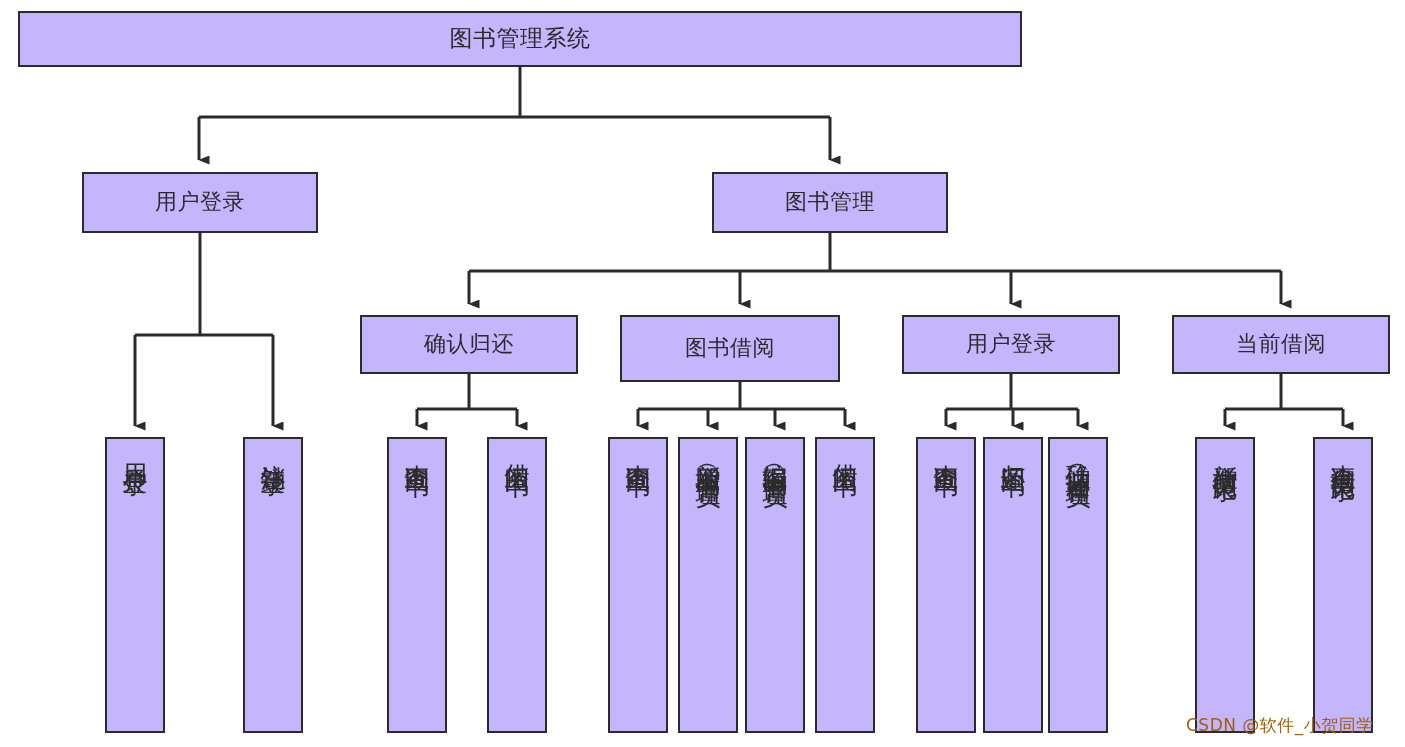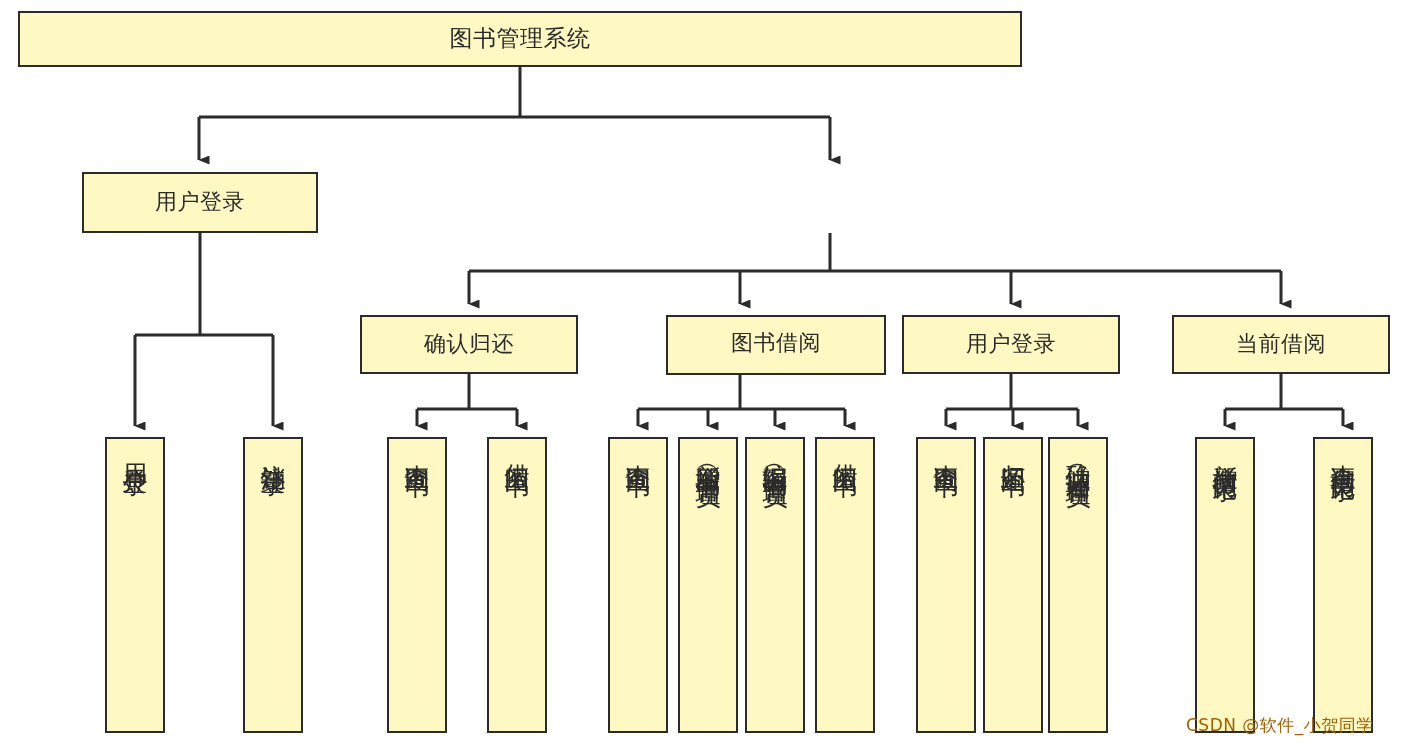--- a/index.html
+++ b/index.html
@@ -23,21 +23,21 @@
     position: absolute;
     left: 0;
     top: 0;
     width: 1405px;
     height: 747px;
     pointer-events: none;
   }
   .node {
     position: absolute;
     box-sizing: border-box;
-    background: #fef9c3;
+    background: #c4b5fd;
     border: 2.5px solid #2b2b2b;
     display: flex;
     align-items: center;
     justify-content: center;
     overflow: hidden;
   }
   .node .label {
     color: #2b2b2b;
     letter-spacing: 0.5px;
     line-height: 1.12;
@@ -129,25 +129,28 @@
     </g>
   </svg>
 
   <div class="node root horizontal" style="left:18px; top:11px; width:1004px; height:56px;">
     <span class="label">图书管理系统</span>
   </div>
 
   <div class="node horizontal" style="left:82px; top:172px; width:236px; height:61px;">
     <span class="label">用户登录</span>
   </div>
+  <div class="node horizontal" style="left:712px; top:172px; width:236px; height:61px;">
+    <span class="label">图书管理</span>
+  </div>
 
   <div class="node horizontal" style="left:360px; top:315px; width:218px; height:59px;">
     <span class="label">确认归还</span>
   </div>
-  <div class="node horizontal" style="left:666px; top:315px; width:220px; height:60px;font-family:Liberation Mono, monospace;">
+  <div class="node horizontal" style="left:620px; top:315px; width:220px; height:67px;">
     <span class="label">图书借阅</span>
   </div>
   <div class="node horizontal" style="left:902px; top:315px; width:218px; height:59px;">
     <span class="label">用户登录</span>
   </div>
   <div class="node horizontal" style="left:1172px; top:315px; width:218px; height:59px;">
     <span class="label">当前借阅</span>
   </div>
 
   <div class="node vertical" style="left:105px; top:437px; width:60px; height:296px;">

